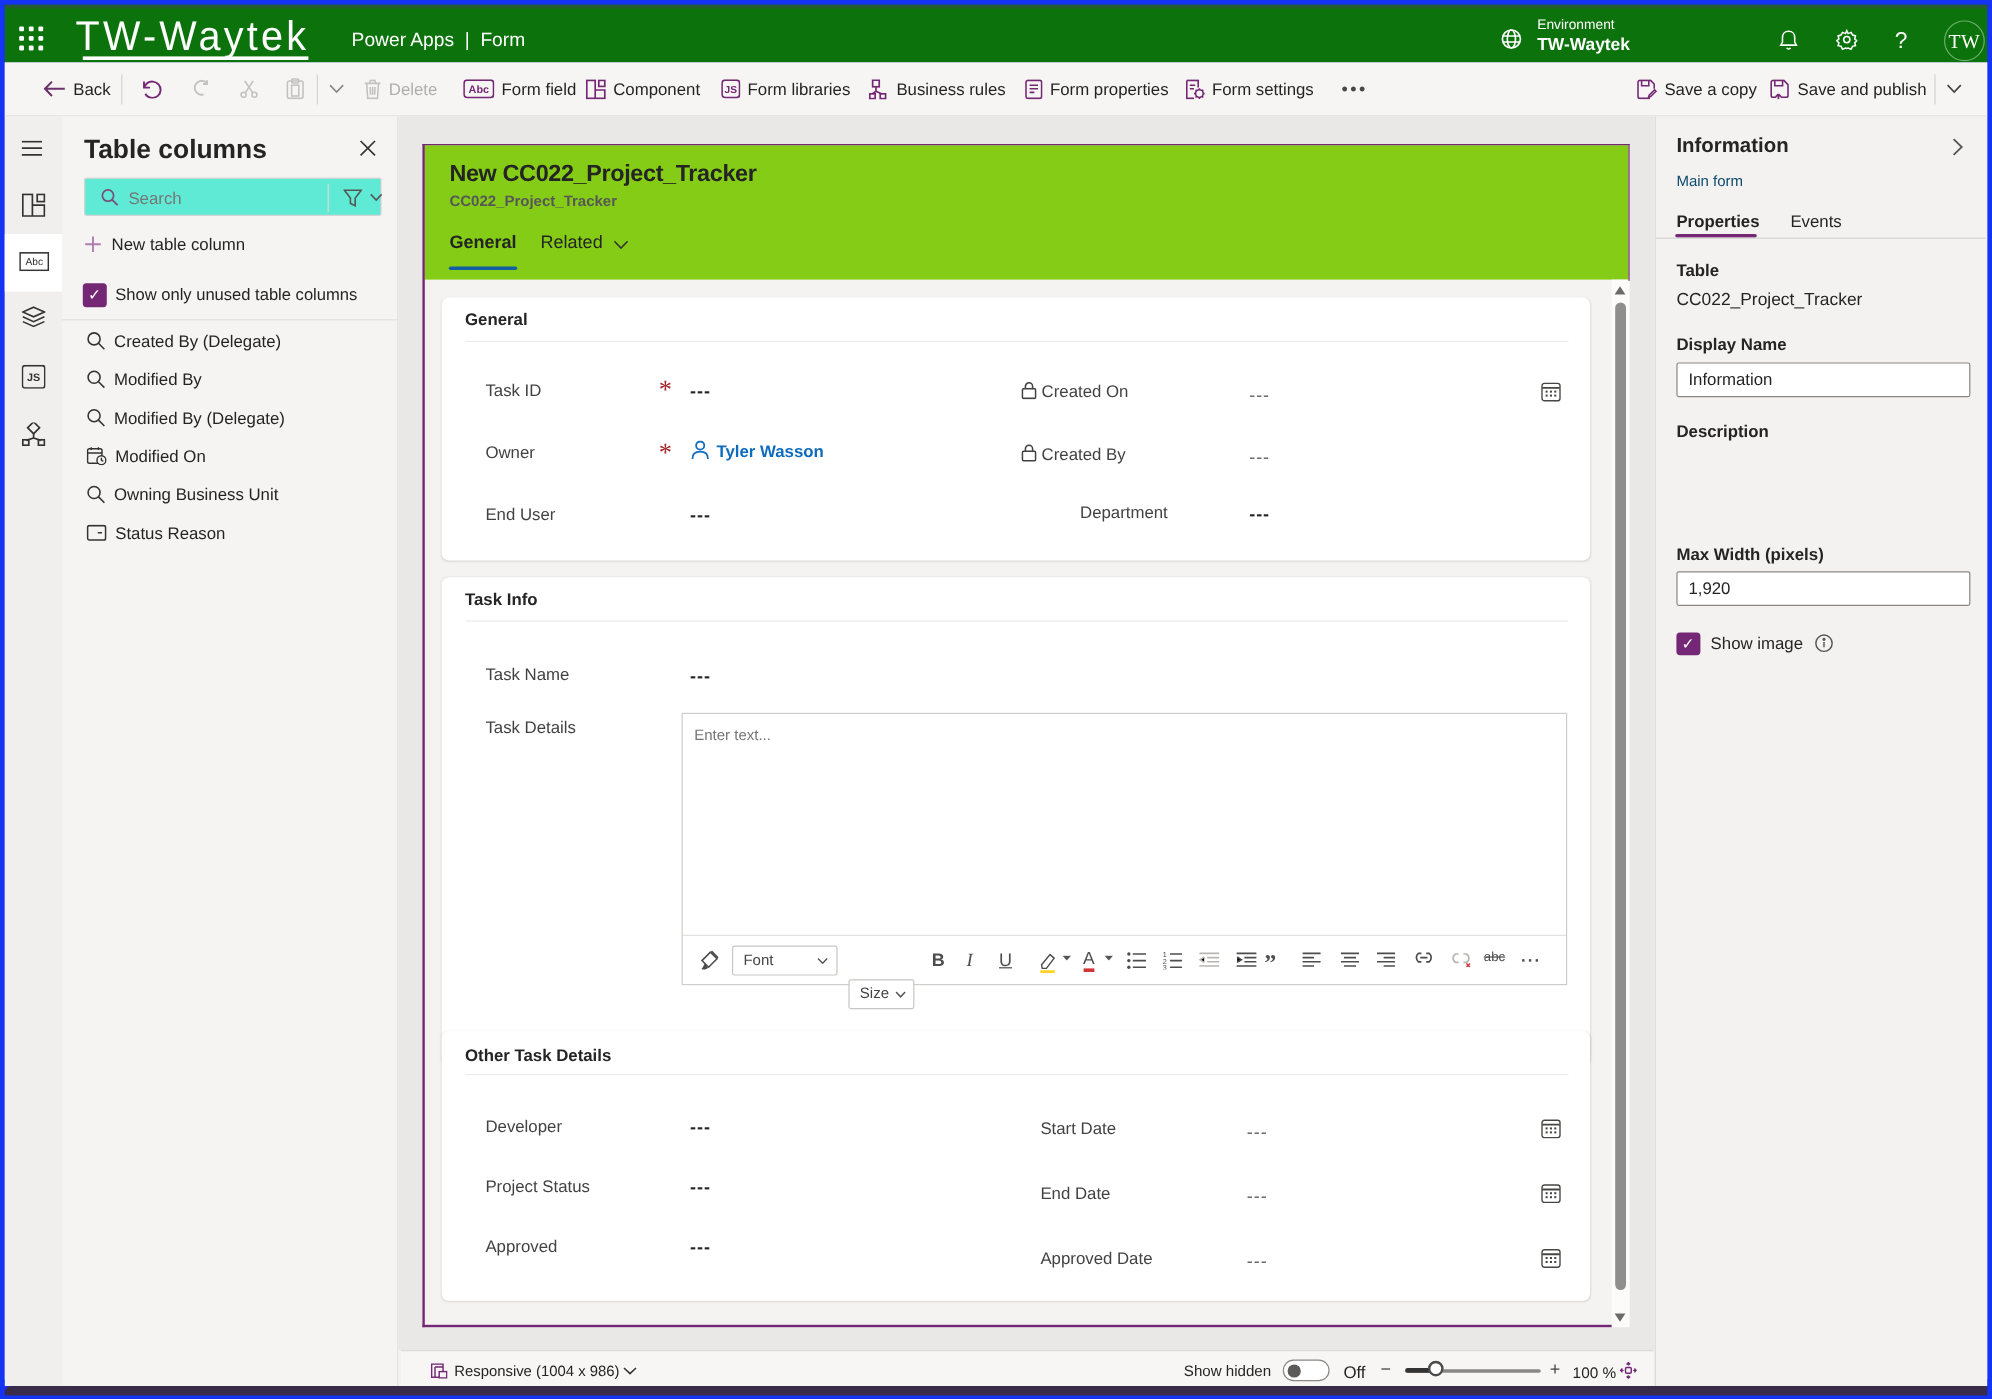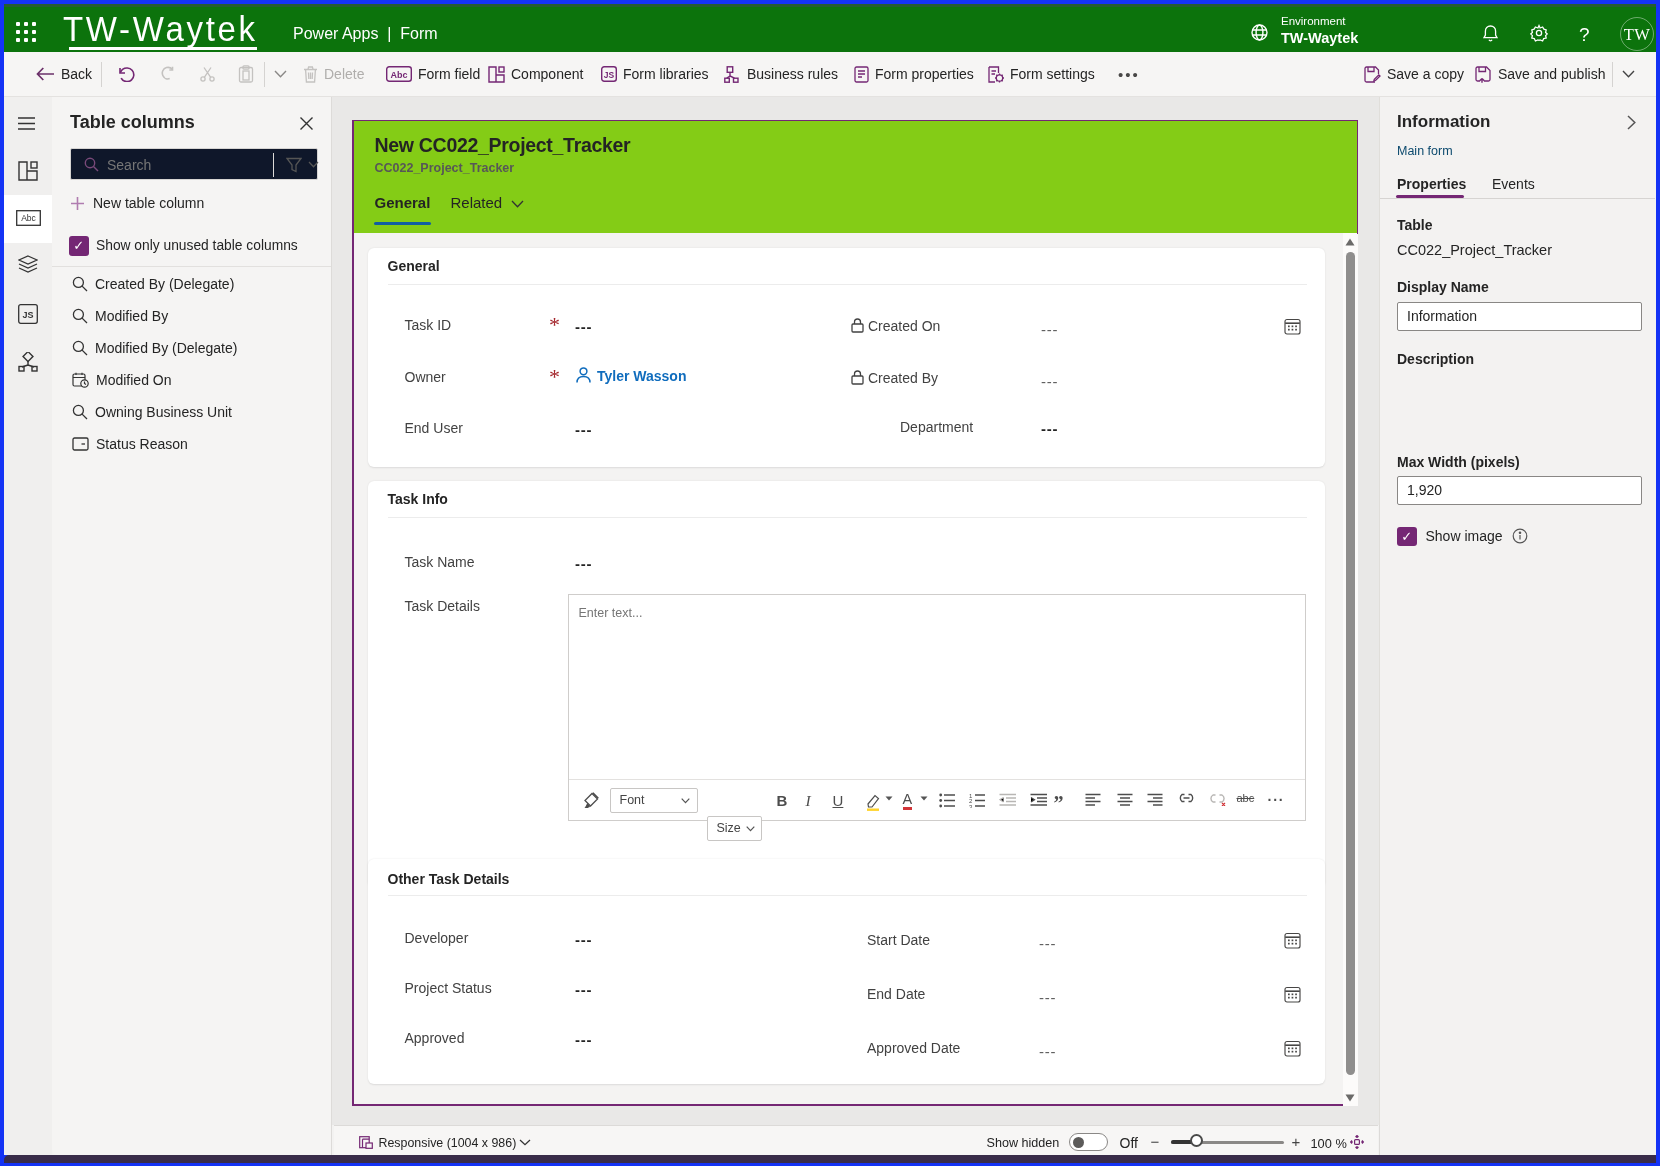--- a/index.html
+++ b/index.html
@@ -29,23 +29,23 @@
   .cmddiv { position:absolute; top:10px; width:1px; height:25px; background:#d5d3d1; }
   .dis { color:#b0aeac; }
 
   
   #rail { left:4px; top:97px; width:48px; height:1058px; background:#f0efee; border-radius:0 0 0 6px; }
   #rail .sel { position:absolute; left:0; top:97.5px; width:48px; height:48px; background:#fff; }
   .railic { position:absolute; left:14px; }
 
   
   #lpanel { left:52px; top:97px; width:280px; height:1058px; background:#f5f4f3; border-right:1px solid #dddbd9; border-radius:0 0 0 6px;}
-  #lp-title { position:absolute; left:18px; top:15px; font-size:18px; font-weight:bold; color:#242424; }
+  #lp-title { position:absolute; left:18px; top:15px; font-size:22px; font-weight:bold; color:#242424; }
   #lp-x { position:absolute; left:247px; top:19px; }
-  #lp-search { position:absolute; left:18px; top:51px; width:248px; height:32px; background:#0f172a; border:1px solid #d6d4d2; border-radius:2px;padding-left:15px; }
+  #lp-search { position:absolute; left:18px; top:51px; width:248px; height:32px; background:#5eead4; border:1px solid #d6d4d2; border-radius:2px;padding-left:15px; }
   #lp-new { position:absolute; left:18px; top:98px; font-size:14px; color:#242424; display:flex; align-items:center; gap:8px;}
   #lp-check { position:absolute; left:17px; top:139px; display:flex; align-items:center; gap:7.5px; font-size:13.8px; color:#242424; }
   .pchk { width:19.5px; height:19.5px; background:#742774; border-radius:3px; color:#fff; text-align:center; line-height:19.5px; font-size:13px; }
   #lp-div { position:absolute; left:0; top:169px; width:279px; height:1px; background:#e2e0de; }
   .lpitem { position:absolute; left:20px; height:20px; display:flex; align-items:center; gap:7px; font-size:14px; color:#242424; }
 
   
   #canvasbg { left:332px; top:97px; width:1046.5px; height:1028px; background:#e9e8e7; }
   #pbox { left:352px; top:119.5px; width:1006px; height:986px; background:#f4f3f2; }
   .pline { position:absolute; background:#742774; }

